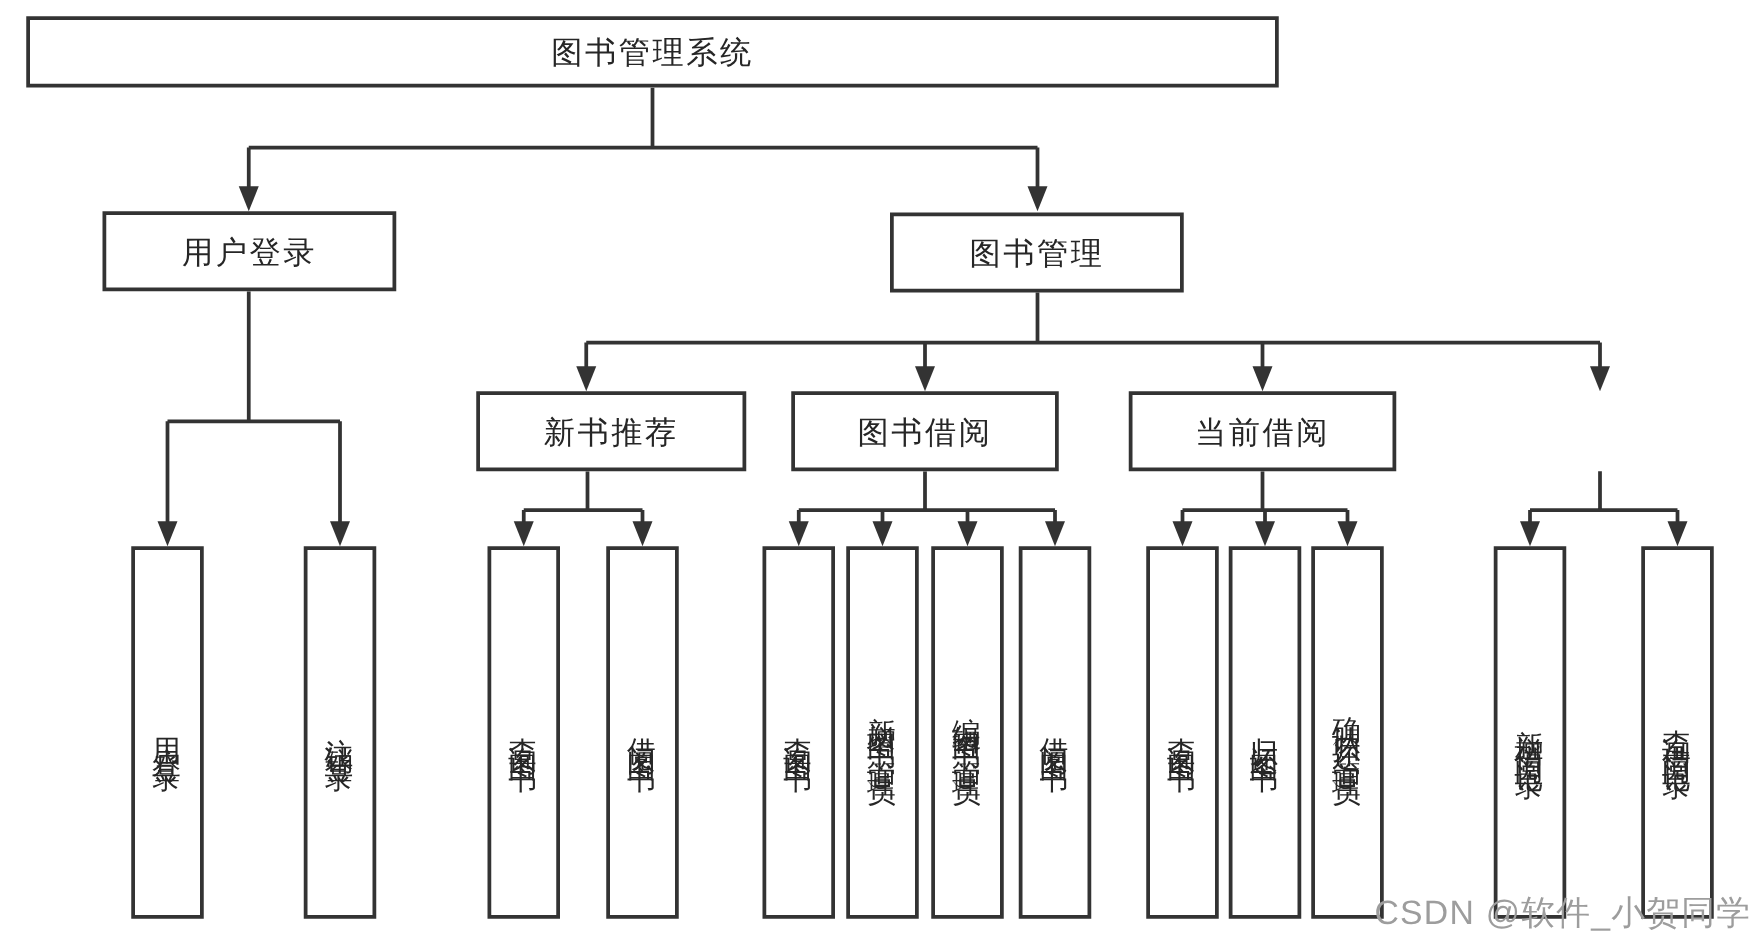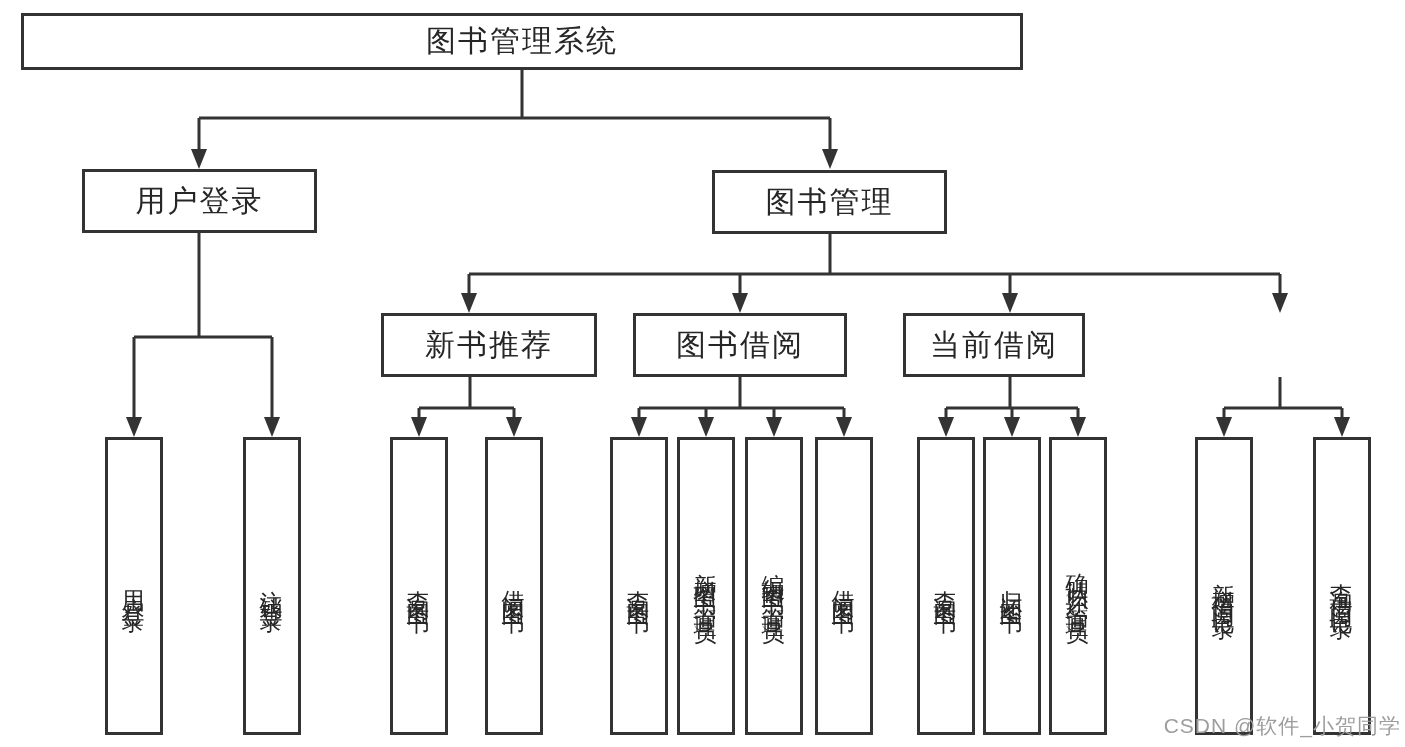--- a/index.html
+++ b/index.html
@@ -5,30 +5,30 @@
   html,body { margin:0; padding:0; background:#ffffff; }
   .canvas {
     position:relative; width:1405px; height:747px; background:#ffffff;
     font-family:"Liberation Sans","DejaVu Sans",sans-serif; overflow:hidden;
   }
   .wires { position:absolute; left:0; top:0; z-index:1; }
   .node {
     position:absolute; box-sizing:border-box; background:#ffffff;
     border:3px solid #333333; color:#262626; z-index:2;
     display:flex; align-items:center; justify-content:center;
-    font-size:30px; letter-spacing:2px; white-space:nowrap;
+    font-size:25px; letter-spacing:2px; white-space:nowrap;
   }
   .leaf { font-size:23px; letter-spacing:normal; }
   .leaf .vtext {
     writing-mode:vertical-rl; text-orientation:mixed; letter-spacing:7px;
     white-space:nowrap;
   }
   .watermark {
     position:absolute; top:712px; right:4px; z-index:5;
-    color:#9d9d9d; font-size:21px; letter-spacing:1px; white-space:nowrap;
+    color:#9d9d9d; font-size:27px; letter-spacing:1px; white-space:nowrap;
   }
 </style>
 </head>
 <body>
 
 <div class="canvas">
 
   <svg class="wires" width="1405" height="747" viewBox="0 0 1405 747">
     <g stroke="#333333" stroke-width="3" fill="none">
 
@@ -79,21 +79,21 @@
   <div class="node" style="left:712px;top:170px;width:235px;height:64px">
     <span>图书管理</span>
   </div>
 
   <div class="node" style="left:381px;top:313px;width:216px;height:64px">
     <span>新书推荐</span>
   </div>
   <div class="node" style="left:633px;top:313px;width:214px;height:64px">
     <span>图书借阅</span>
   </div>
-  <div class="node" style="left:903px;top:313px;width:182px;height:64px">
+  <div class="node" style="left:903px;top:313px;width:214px;height:64px">
     <span>当前借阅</span>
   </div>
 
   <div class="node leaf" style="left:105px;top:437px;width:58px;height:298px">
     <span class="vtext">用户登录</span>
   </div>
   <div class="node leaf" style="left:243px;top:437px;width:58px;height:298px">
     <span class="vtext">注销登录</span>
   </div>
 

